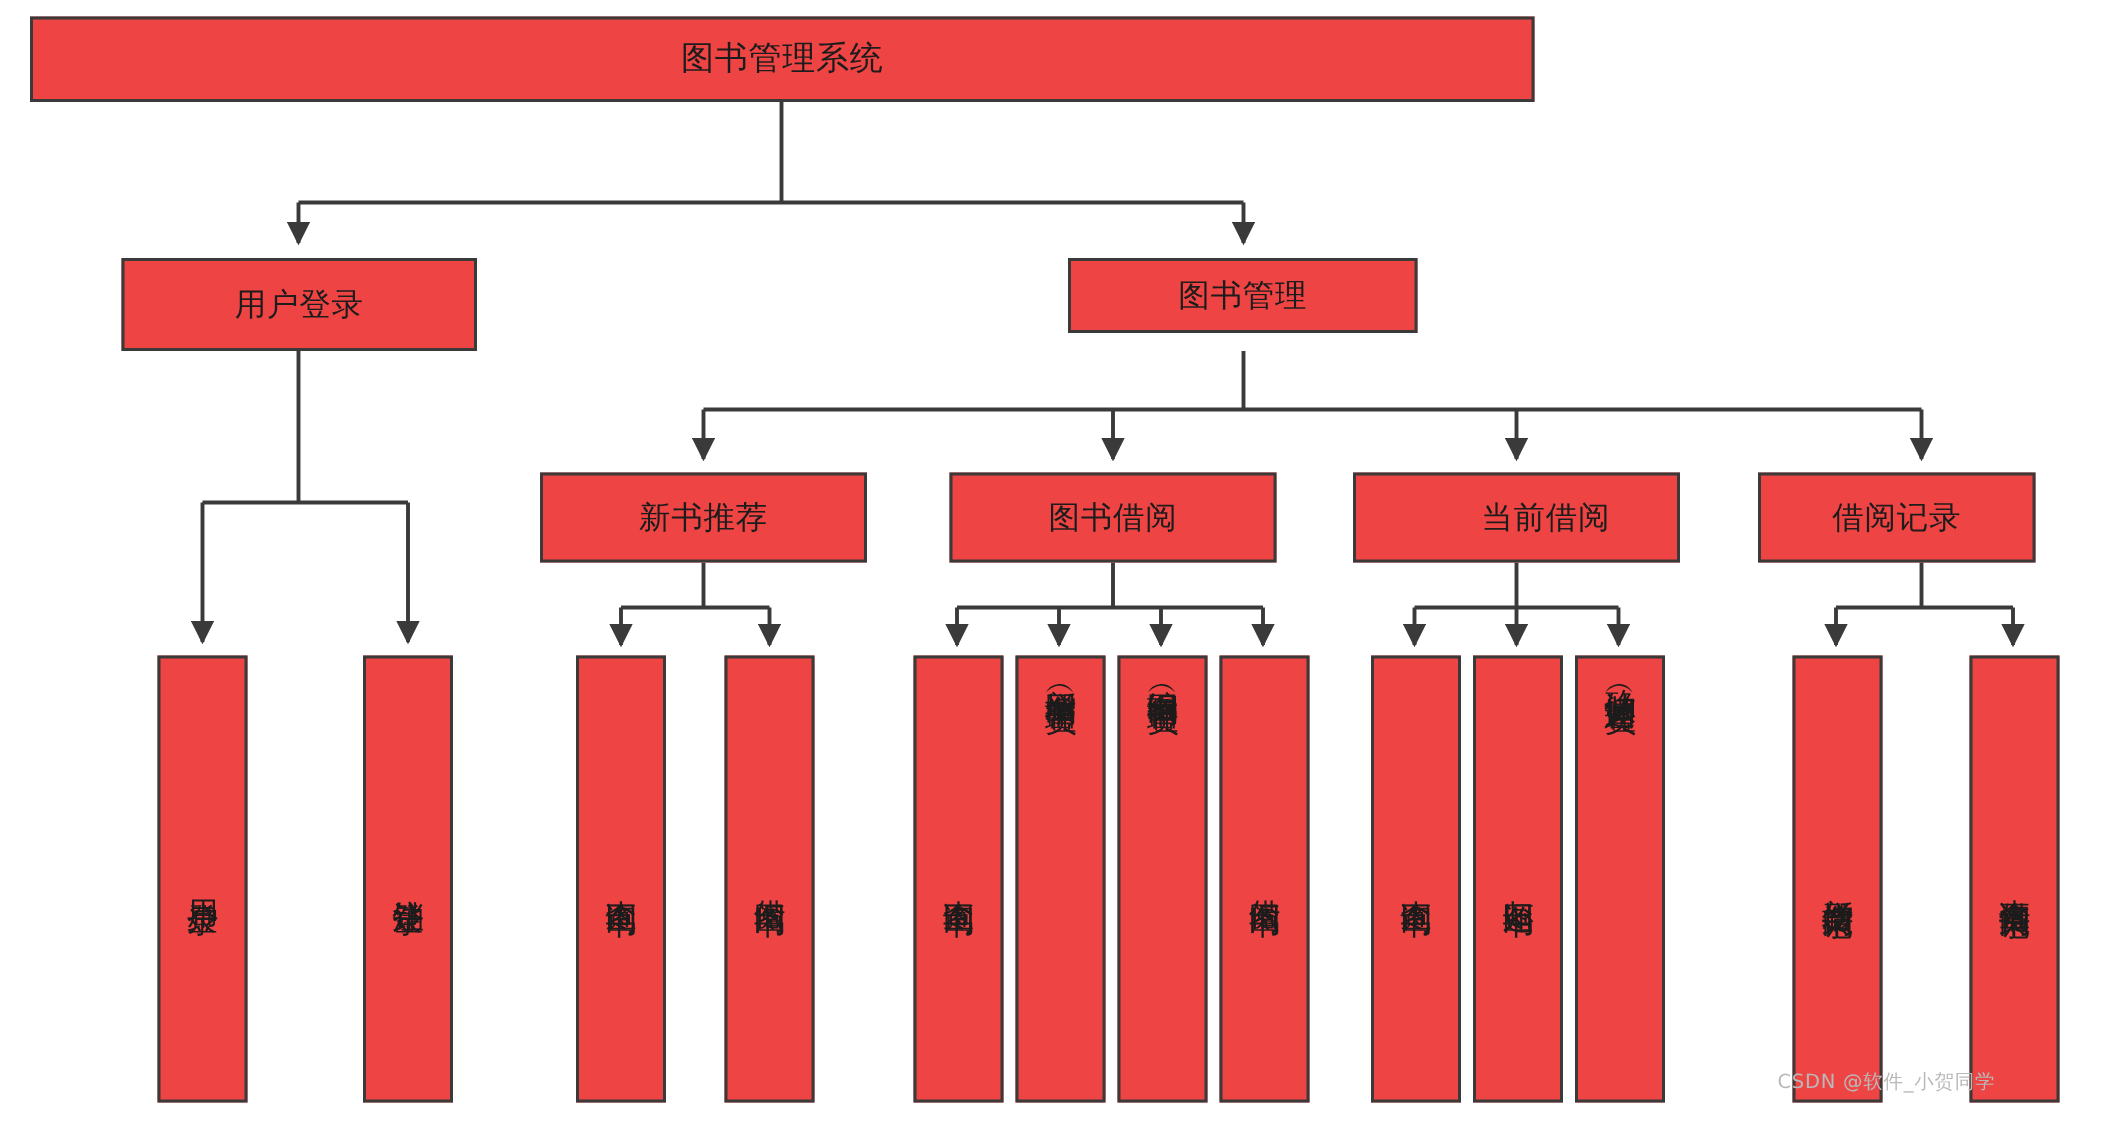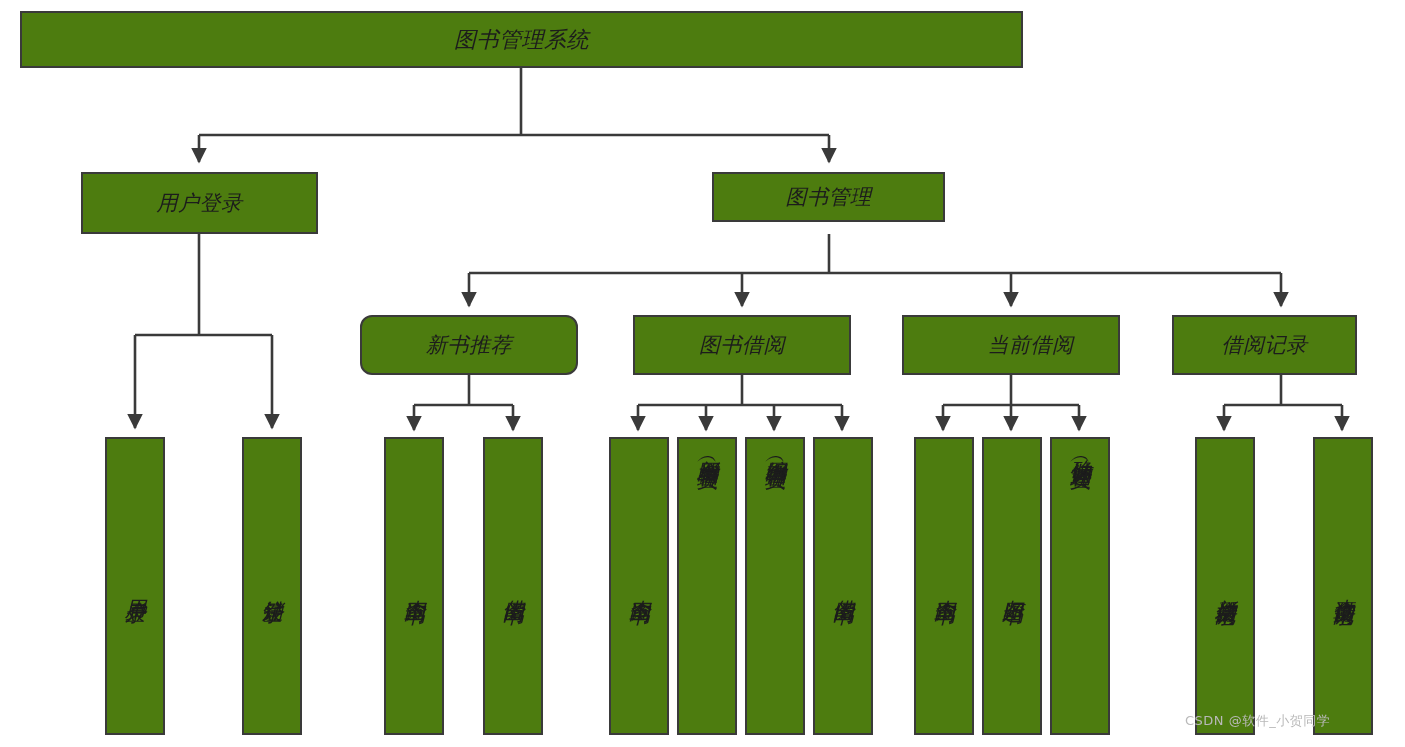--- a/index.html
+++ b/index.html
@@ -19,28 +19,27 @@
     position: absolute;
     left: 0;
     top: 0;
     width: 1405px;
     height: 747px;
     pointer-events: none;
   }
   .node {
     position: absolute;
     box-sizing: border-box;
-    background: #4d7c0f;
+    background: #ef4444;
     border: 2.5px solid #3a3a3a;
     display: flex;
     align-items: center;
     justify-content: center;
     color: #1c1c1c;
     z-index: 2;
-    font-style: italic;
   }
   .node .label {
     display: block;
     text-align: center;
     line-height: 1.18;
     white-space: nowrap;
   }
   
   .node.horiz .label {
     font-size: 21px;
@@ -139,21 +138,21 @@
     <span class="label">图书管理系统</span>
   </div>
 
   <div class="node horiz" style="left:81px; top:172px; width:237px; height:62px;">
     <span class="label">用户登录</span>
   </div>
   <div class="node horiz" style="left:712px; top:172px; width:233px; height:50px;">
     <span class="label">图书管理</span>
   </div>
 
-  <div class="node horiz" style="left:360px; top:315px; width:218px; height:60px;border-radius:12px;">
+  <div class="node horiz" style="left:360px; top:315px; width:218px; height:60px;">
     <span class="label">新书推荐</span>
   </div>
   <div class="node horiz" style="left:633px; top:315px; width:218px; height:60px;">
     <span class="label">图书借阅</span>
   </div>
   <div class="node horiz" style="left:902px; top:315px; width:218px; height:60px;padding-left:39px;">
     <span class="label">当前借阅</span>
   </div>
   <div class="node horiz" style="left:1172px; top:315px; width:185px; height:60px;">
     <span class="label">借阅记录</span>

